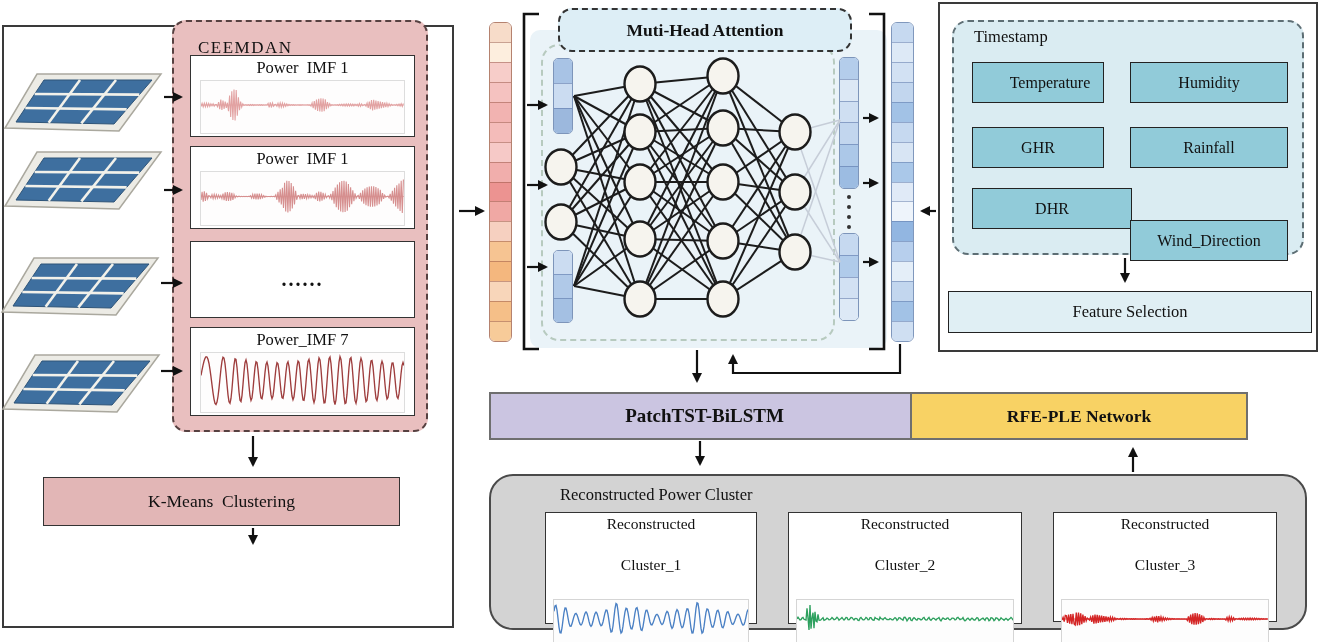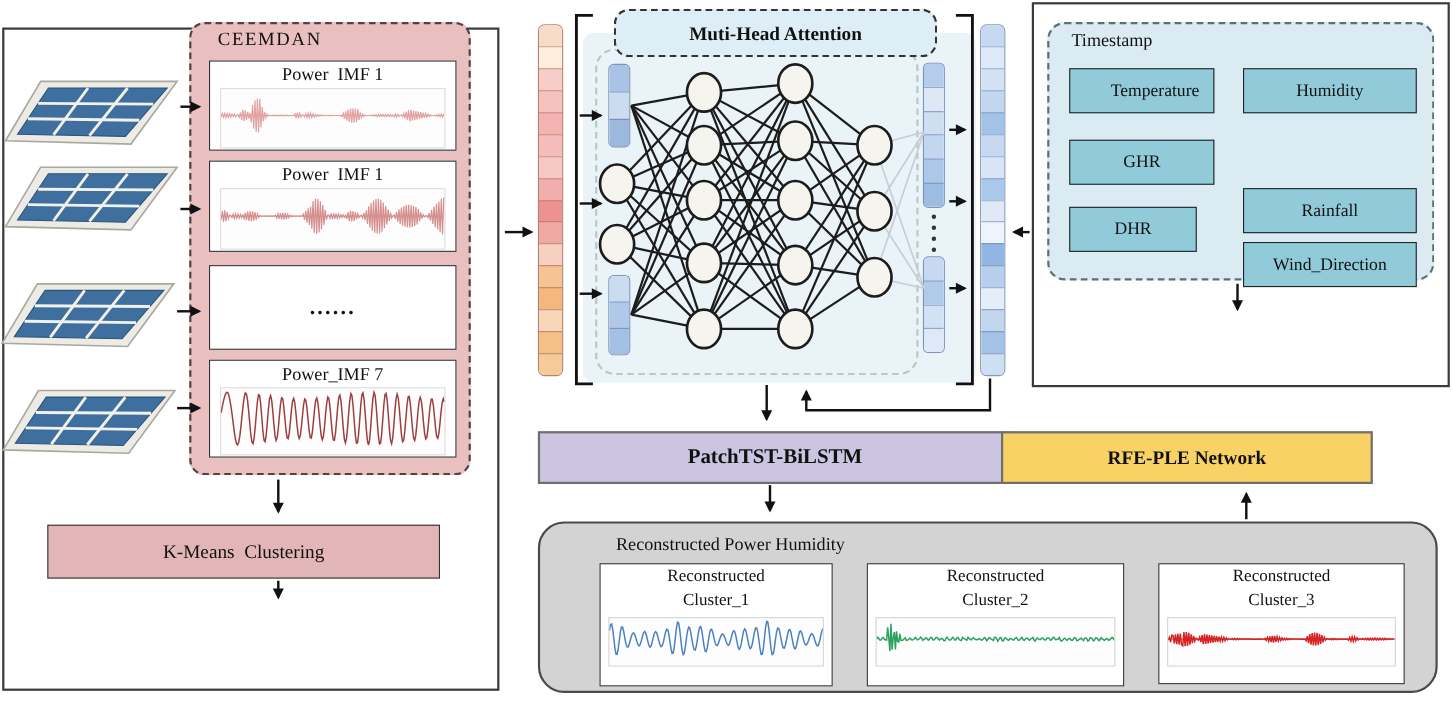--- a/index.html
+++ b/index.html
@@ -6,21 +6,21 @@
   #canvas{position:relative;width:1320px;height:642px;background:#ffffff;
     font-family:"Liberation Serif","DejaVu Serif",serif;color:#111;overflow:hidden;}
   .abs{position:absolute;box-sizing:border-box;}
   .ctr{display:flex;align-items:center;justify-content:center;}
 
   
   #left-box{left:2px;top:25px;width:452px;height:603px;border:2px solid #3a3a3a;background:#fff;}
   .panel{position:absolute;}
   #ceemdan{left:172px;top:20px;width:256px;height:412px;background:#e9bfbf;
     border:2px dashed #564040;border-radius:14px;}
-  #ceemdan-title{left:198px;top:26px;font-size:17px;letter-spacing:1.5px;}
+  #ceemdan-title{left:198px;top:38px;font-size:17px;letter-spacing:1.5px;}
   .imf-box{position:absolute;box-sizing:border-box;background:#fff;border:1.5px solid #333;
     display:flex;flex-direction:column;align-items:center;}
   .imf-title{font-size:16.5px;margin-top:2px;white-space:pre;}
   .imf-dots{justify-content:center;}
   .imf-dots .imf-title{margin:0;font-size:20px;font-weight:bold;letter-spacing:2px;}
   .imf-wave{margin-top:2px;border:1px solid #ddd;background:#fefdfd;}
   .pink-btn{background:#e2b6b6;border:1.5px solid #333;font-size:17.5px;white-space:pre;}
   #kmeans{left:43px;top:477px;width:357px;height:49px;}
   #powerc{left:43px;top:553px;width:357px;height:49px;}
 
@@ -51,21 +51,21 @@
 
   
   #patchtst{left:489px;top:392px;width:431px;height:48px;border:2px solid #6f6f6f;
     font-weight:bold;font-size:19px;}
   #rfe{left:910px;top:392px;width:338px;height:48px;border:2px solid #6f6f6f;
     font-weight:bold;font-size:17.5px;}
   #gray-box{left:489px;top:474px;width:818px;height:156px;background:#d3d3d3;
     border:2.5px solid #4a4a4a;border-radius:24px;}
   #recon-title{left:560px;top:485px;font-size:16.5px;}
   .cluster{position:absolute;box-sizing:border-box;background:#fff;border:1.5px solid #333;
-    display:flex;flex-direction:column;align-items:center;}
+    display:flex;flex-direction:column;align-items:center;gap:19px;}
   .cl-line{font-size:15.5px;line-height:1.45;}
   .cl-wave{margin-top:3px;border:1px solid #d5d5d5;background:#fdfdfd;}
 
   #arrows{left:0;top:0;width:1320px;height:642px;z-index:6;pointer-events:none;}
   .ar{stroke:#111;stroke-width:2.2;fill:none;}
   .br{stroke:#111;stroke-width:2.6;fill:none;}
 </style>
 </head>
 <body>
 
@@ -286,29 +286,30 @@
       <circle cx="849" cy="227" r="2" fill="#333"></circle>
     </svg>
 
   <div id="right-box" class="abs"></div>
   <div id="ts-box" class="abs" style="background: rgb(218, 236, 242);"></div>
   <div id="ts-title" class="abs">Timestamp</div>
   <div id="features">
       <div class="feat" style="left: 972px; top: 62px; width: 132px; height: 41px; background: rgb(145, 203, 217); padding-left: 24px;">Temperature</div>
       <div class="feat" style="left: 1130px; top: 62px; width: 158px; height: 41px; background: rgb(145, 203, 217);">Humidity</div>
       <div class="feat" style="left: 972px; top: 127px; width: 132px; height: 41px; background: rgb(145, 203, 217);">GHR</div>
-      <div class="feat" style="left: 1130px; top: 127px; width: 158px; height: 41px; background: rgb(145, 203, 217); margin-top: 44px;">Rainfall</div>
-      <div class="feat" style="left: 972px; top: 188px; width: 116px; height: 41px; background: rgb(145, 203, 217);">DHR</div>
+      <div class="feat" style="left: 1130px; top: 127px; width: 158px; height: 41px; background: rgb(145, 203, 217);">Rainfall</div>
+      <div class="feat" style="left: 972px; top: 188px; width: 160px; height: 41px; background: rgb(145, 203, 217);">DHR</div>
       <div class="feat" style="left: 1130px; top: 188px; width: 158px; height: 41px; background: rgb(145, 203, 217); margin-top: 32px;">Wind_Direction</div>
     </div>
+  <div id="fs-box" class="abs ctr">Feature Selection</div>
 
   <div id="patchtst" class="abs ctr" style="background: rgb(203, 197, 225);">PatchTST-BiLSTM</div>
   <div id="rfe" class="abs ctr" style="background: rgb(248, 210, 100);">RFE-PLE Network</div>
   <div id="gray-box" class="abs"></div>
-  <div id="recon-title" class="abs">Reconstructed Power Humidity</div>
+  <div id="recon-title" class="abs">Reconstructed Power Cluster</div>
   <div id="clusters">
       <div class="cluster" style="left: 545px; top: 512px; width: 212px; height: 112px;">
         <div class="cl-line">Reconstructed</div>
         <div class="cl-line">Cluster_1</div>
         <div class="cl-wave"><svg width="194" height="38" viewBox="0 0 194 38">
             <polyline points="0,11.3 1,5.9 2,5.3 3,10.0 4,18.4 5,27.1 6,32.7 7,32.9 8,28.0 9,20.1 10,12.5 11,8.1 12,8.2 13,12.1 14,17.8 15,23.1 16,26.1 17,26.2 18,23.8 19,20.0 20,16.4 21,13.9 22,13.4 23,14.8 24,17.8 25,21.3 26,24.1 27,25.1 28,23.8 29,20.6 30,16.6 31,13.3 32,12.0 33,13.4 34,16.9 35,21.4 36,24.9 37,26.3 38,24.9 39,21.3 40,17.0 41,13.5 42,12.2 43,13.4 44,16.6 45,20.6 46,24.1 47,25.8 48,25.0 49,22.0 50,17.4 51,12.9 52,10.1 53,10.4 54,14.3 55,20.9 56,27.7 57,32.0 58,31.6 59,26.0 60,17.2 61,8.5 62,3.5 63,4.4 64,10.9 65,20.2 66,28.7 67,33.0 68,31.9 69,26.2 70,18.5 71,11.8 72,8.2 73,8.8 74,12.9 75,19.0 76,24.9 77,28.7 78,29.0 79,25.5 80,19.5 81,12.9 82,8.3 83,7.6 84,11.2 85,18.0 86,25.1 87,29.8 88,30.4 89,26.6 90,20.4 91,14.2 92,10.4 93,10.2 94,13.1 95,17.7 96,22.0 97,24.6 98,24.9 99,23.1 100,20.1 101,17.1 102,14.9 103,14.3 104,15.4 105,17.8 106,20.8 107,23.4 108,24.5 109,23.7 110,20.8 111,16.8 112,13.2 113,11.4 114,12.4 115,16.2 116,21.5 117,26.1 118,28.3 119,26.9 120,22.5 121,16.7 122,11.9 123,9.7 124,11.1 125,15.3 126,20.8 127,25.4 128,27.7 129,26.8 130,23.0 131,17.5 132,12.1 133,8.8 134,9.0 135,13.3 136,20.5 137,28.1 138,32.9 139,32.8 140,27.1 141,17.8 142,8.4 143,2.9 144,3.5 145,9.9 146,19.5 147,28.4 148,33.1 149,32.2 150,26.7 151,19.1 152,12.4 153,8.9 154,9.4 155,13.1 156,18.6 157,23.7 158,26.9 159,27.2 160,24.5 161,19.8 162,14.6 163,11.0 164,10.3 165,12.8 166,17.8 167,23.2 168,27.1 169,27.8 170,25.2 171,20.5 172,15.5 173,12.2 174,11.7 175,13.9 176,17.6 177,21.4 178,23.9 179,24.4 180,23.0 181,20.3 182,17.3 183,15.0 184,14.2 185,15.1 186,17.5 187,20.7 188,23.7 189,25.2 190,24.6 191,21.5 192,16.8 193,12.1 194,9.5 " fill="none" stroke="#4a80c4" stroke-width="1.35"></polyline>
           </svg></div>
       </div>
       <div class="cluster" style="left: 788px; top: 512px; width: 234px; height: 112px;">
         <div class="cl-line">Reconstructed</div>

